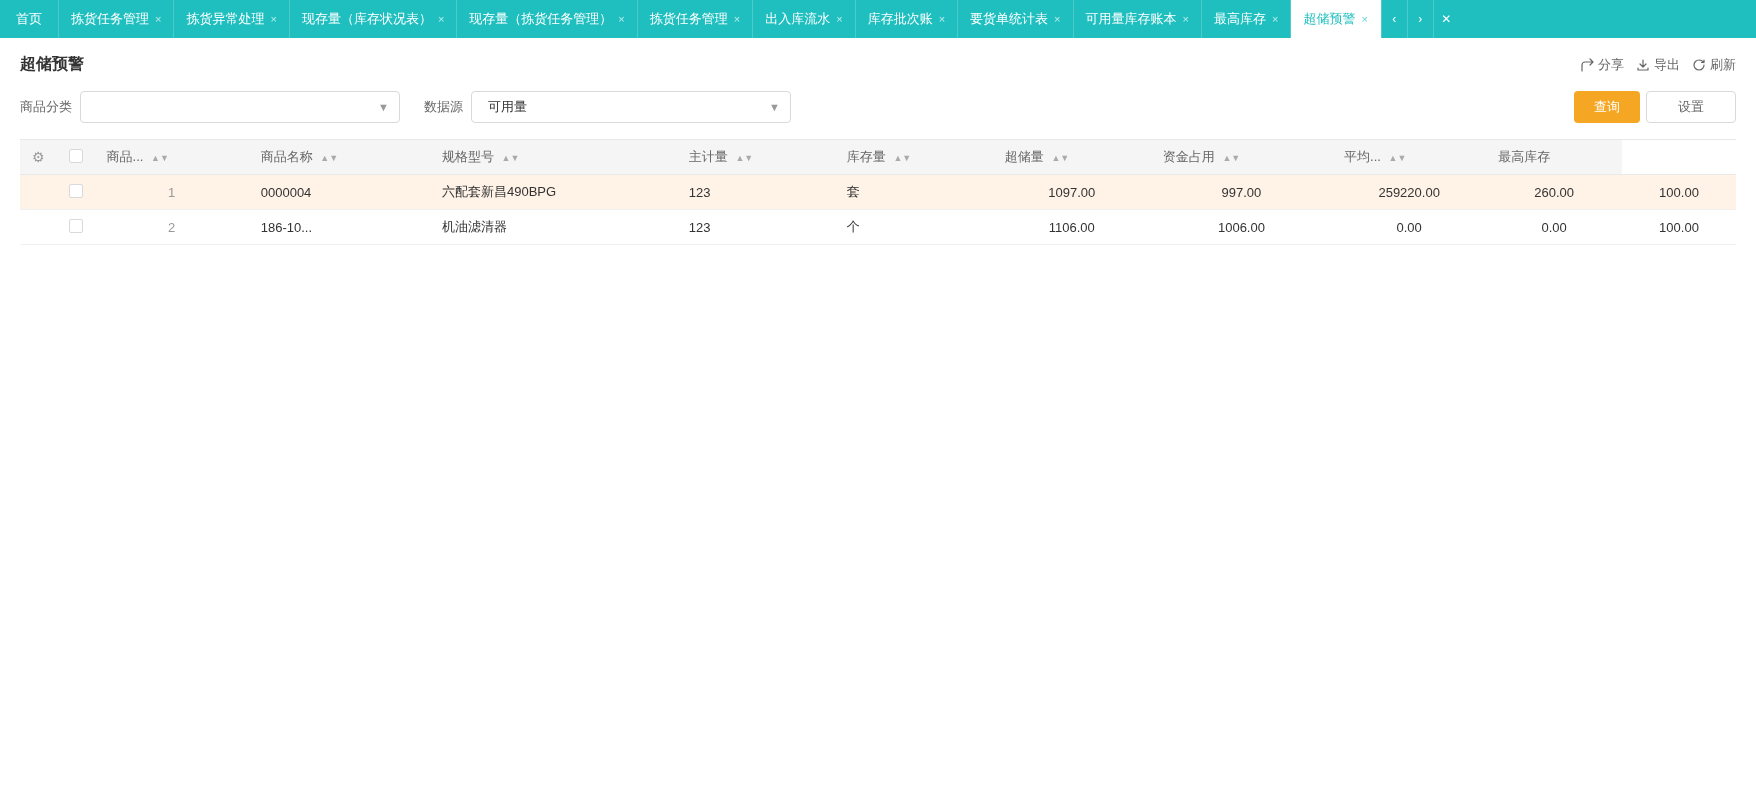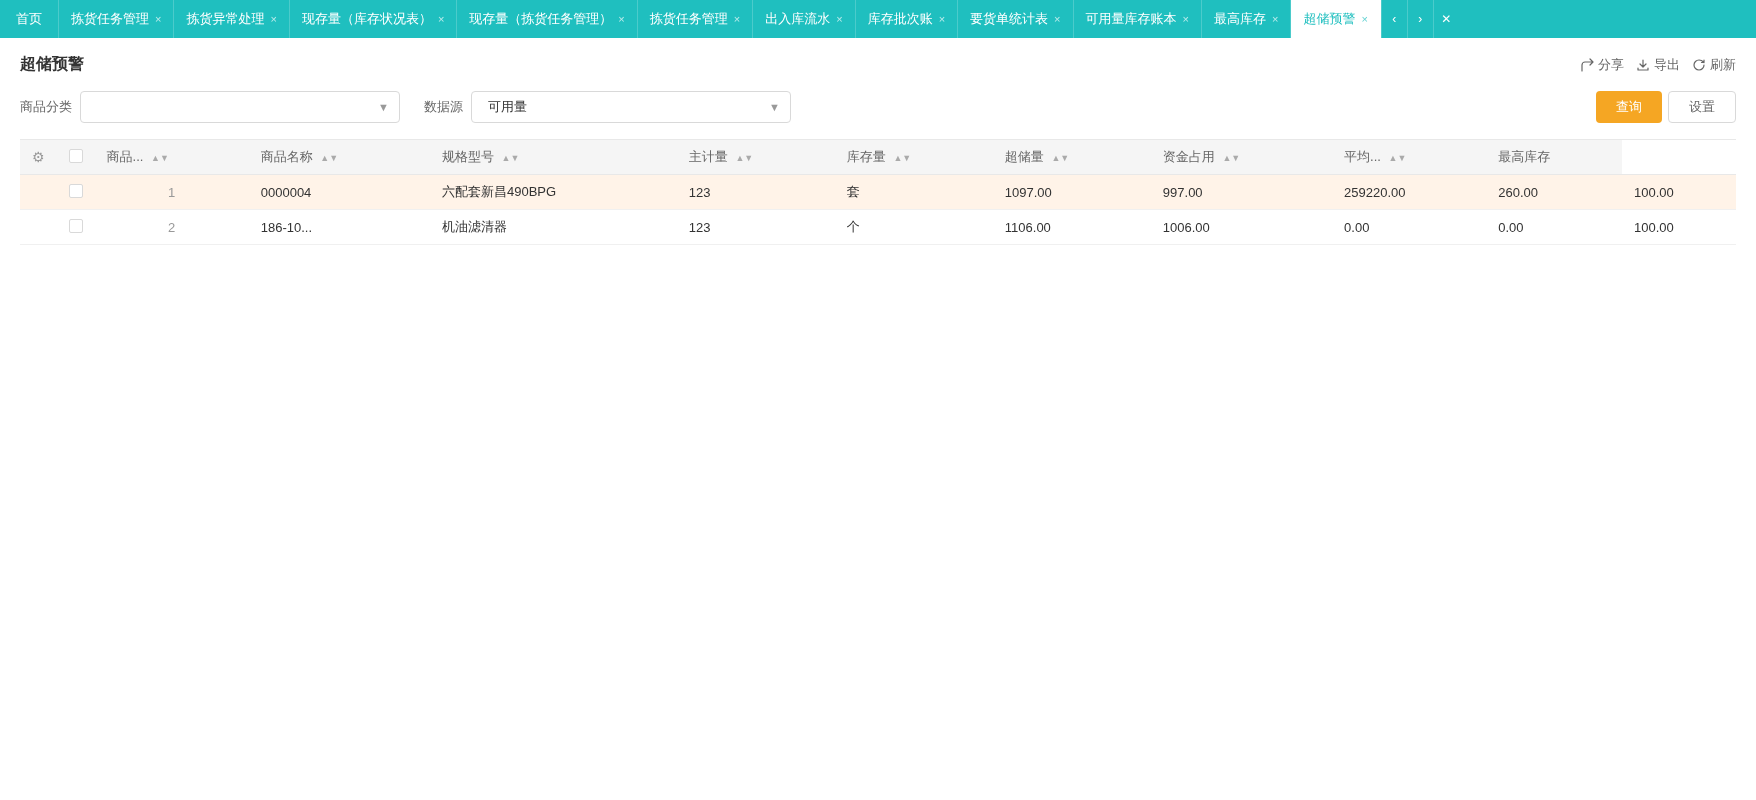--- a/index.html
+++ b/index.html
@@ -141,21 +141,21 @@
       padding: 6px 20px;
       font-size: 13px;
       cursor: pointer;
       margin-left: auto;
     }
     .btn-settings {
       background: #fff;
       color: #666;
       border: 1px solid #d9d9d9;
       border-radius: 4px;
-      padding: 6px 20px;
+      padding: 6px 31px;
       font-size: 13px;
       cursor: pointer;
     }
     .filter-buttons {
       display: flex;
       flex-direction: row;
       gap: 6px;
       margin-left: auto;
     }
 
@@ -191,21 +191,21 @@
       border-bottom: 1px solid #f0f0f0;
       white-space: nowrap;
     }
     .data-table tbody tr.row-highlight { background: #FFF3E8; }
 
     .row-num {
       color: #999;
       text-align: center;
     }
     .col-center { text-align: center; }
-    .col-right { text-align: left; }
+    .col-right { text-align: center; }
 
     
     .cb {
       width: 14px;
       height: 14px;
       border: 1px solid #d9d9d9;
       border-radius: 2px;
       background: #fff;
       cursor: pointer;
       display: inline-block;

